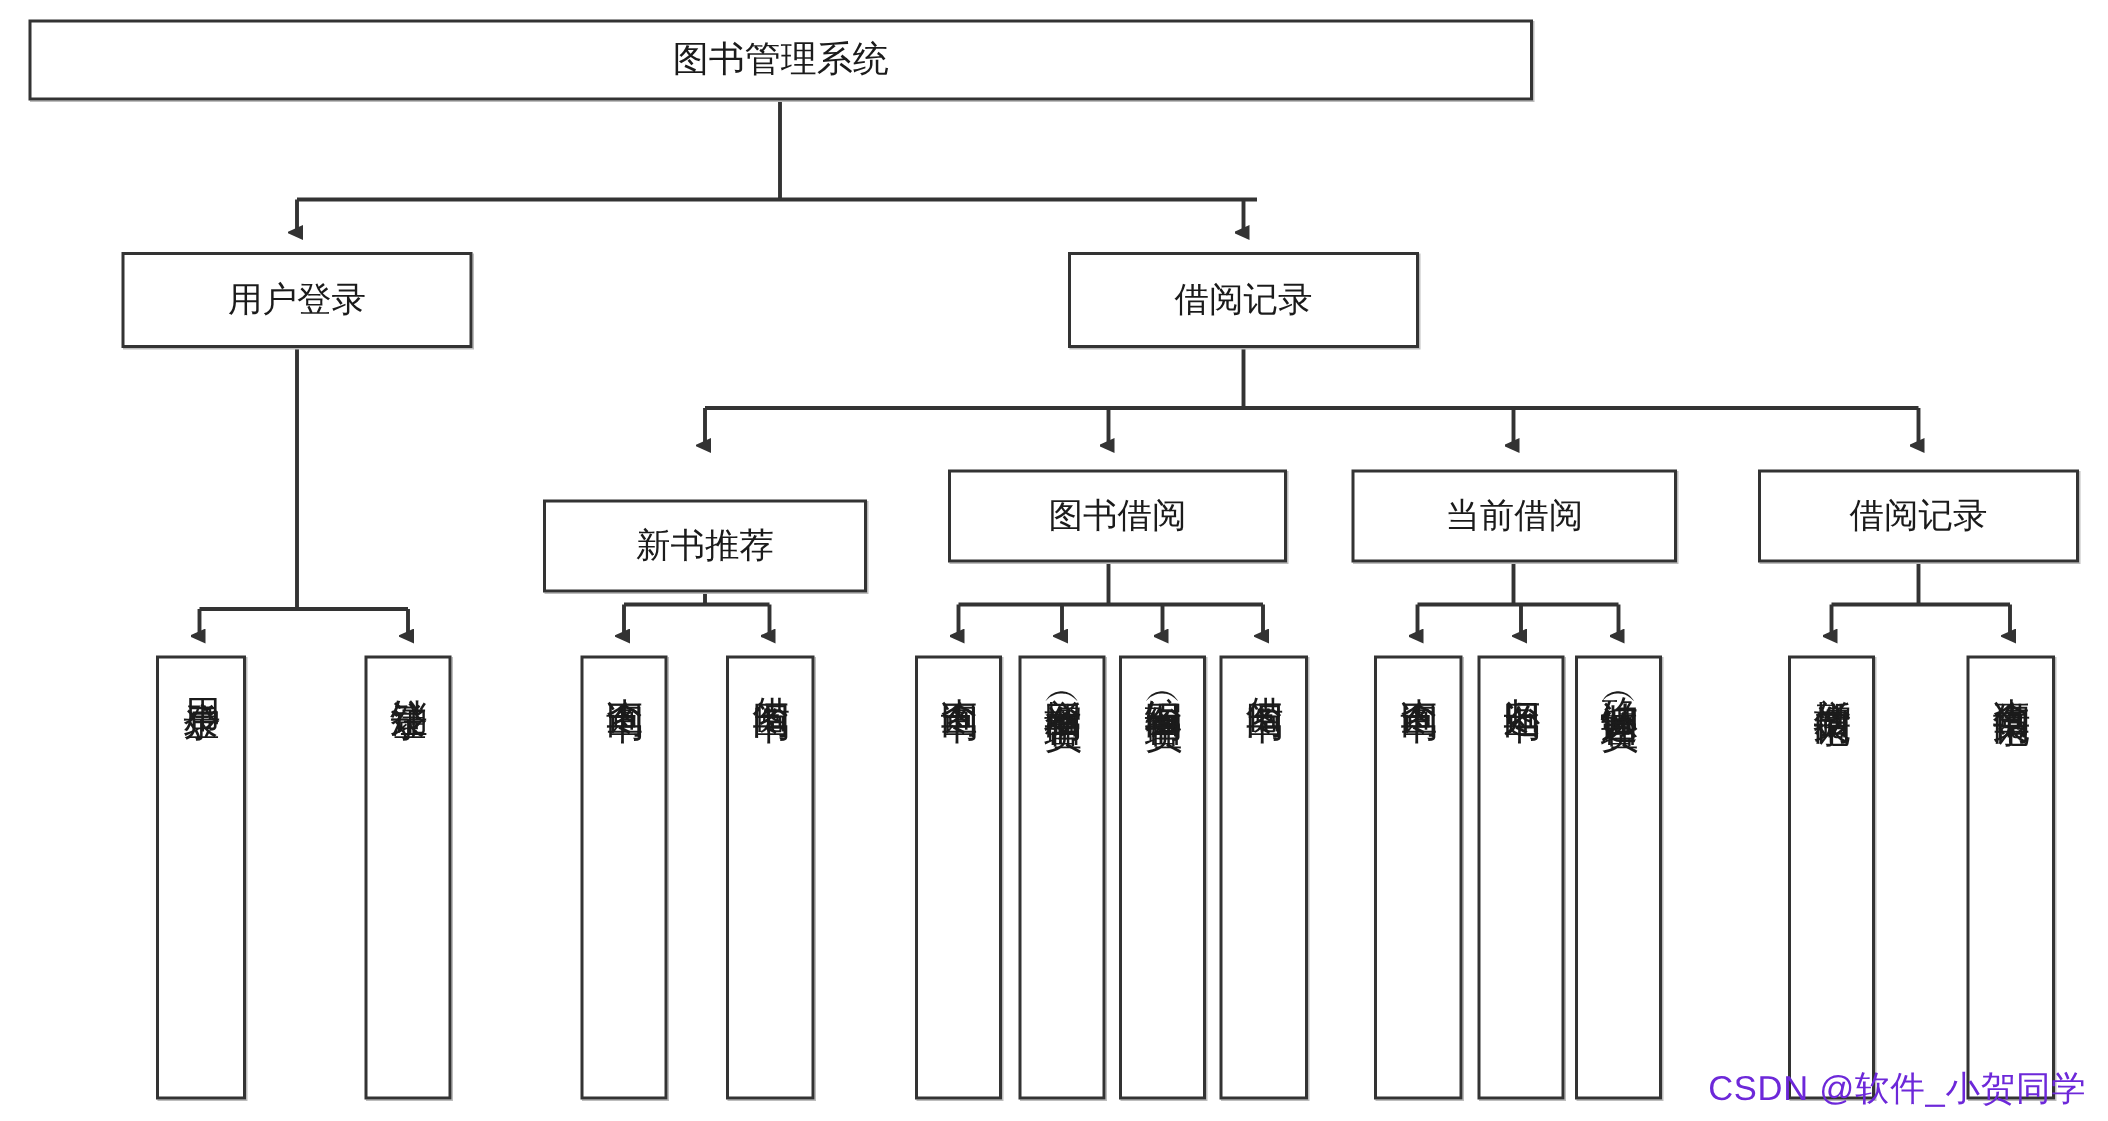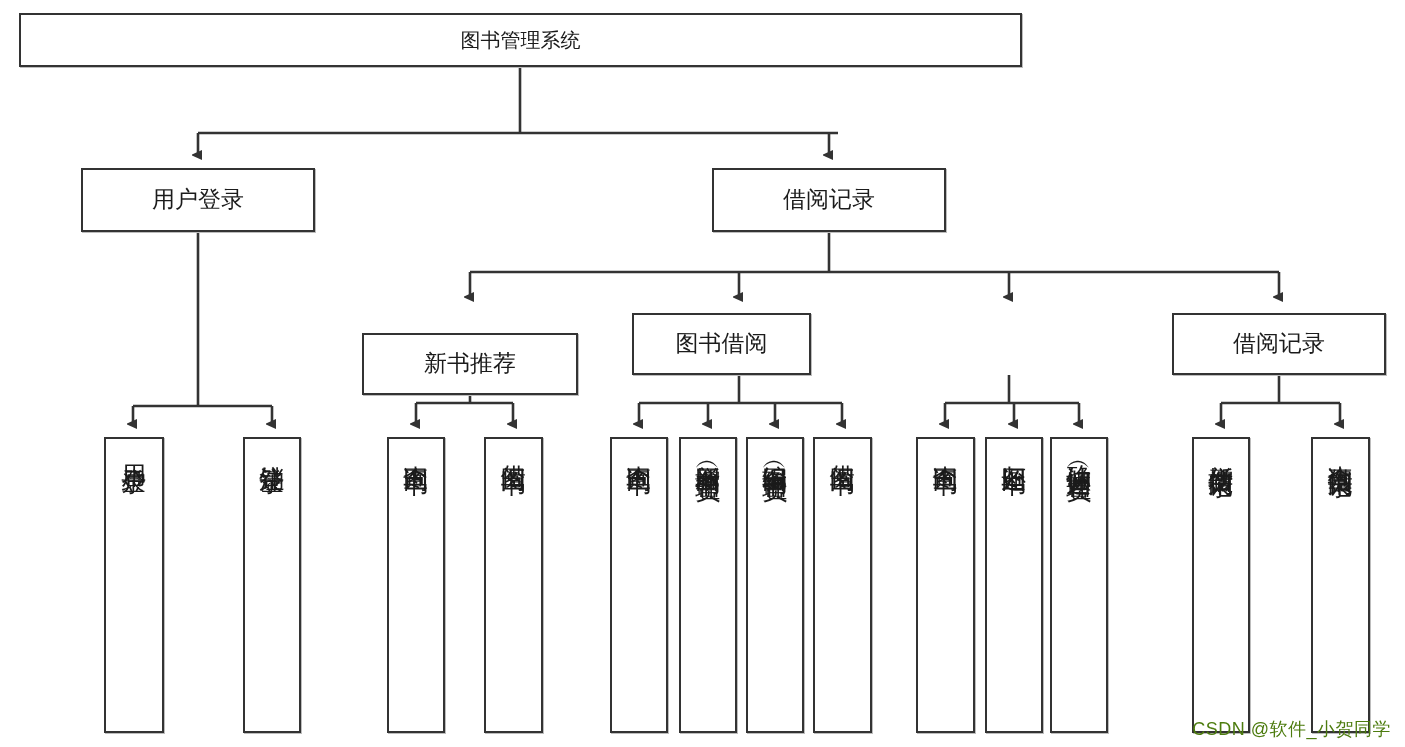--- a/index.html
+++ b/index.html
@@ -51,28 +51,28 @@
     padding-top: 6px;
   }
   .node.vert .lbl {
     writing-mode: vertical-rl;
     text-orientation: upright;
     font-size: 25px;
     letter-spacing: 2px;
     line-height: 1.05;
   }
   .node.root .lbl {
-    font-size: 20px;
+    font-size: 24px;
   }
   #watermark {
     position: absolute;
     right: 14px;
     bottom: 6px;
-    font-size: 18px;
-    color: #4d7c0f;
+    font-size: 23px;
+    color: #6d28d9;
     letter-spacing: 0.5px;
     white-space: nowrap;
   }
 </style>
 </head>
 <body>
 
 <div id="canvas">
 
   <svg id="edges" viewBox="0 0 1405 747" xmlns="http://www.w3.org/2000/svg">
@@ -132,22 +132,25 @@
   <div class="node horiz" style="left: 81px; top: 168px; width: 234px; height: 64px;">
     <span class="lbl">用户登录</span>
   </div>
   <div class="node horiz" style="left: 712px; top: 168px; width: 234px; height: 64px;">
     <span class="lbl">借阅记录</span>
   </div>
 
   <div class="node horiz" style="left: 362px; top: 313px; width: 216px; height: 62px; margin-top: 20px;">
     <span class="lbl">新书推荐</span>
   </div>
-  <div class="node horiz" style="left: 632px; top: 313px; width: 179px; height: 62px;">
+  <div class="node horiz" style="left: 632px; top: 313px; width: 226px; height: 62px;">
     <span class="lbl">图书借阅</span>
+  </div>
+  <div class="node horiz" style="left: 901px; top: 313px; width: 217px; height: 62px;">
+    <span class="lbl">当前借阅</span>
   </div>
   <div class="node horiz" style="left: 1172px; top: 313px; width: 214px; height: 62px;">
     <span class="lbl">借阅记录</span>
   </div>
 
   <div class="node vert" style="left: 104px; top: 437px; width: 60px; height: 296px;">
     <span class="lbl">用户登录</span>
   </div>
   <div class="node vert" style="left: 243px; top: 437px; width: 58px; height: 296px;">
     <span class="lbl">注销登录</span>

